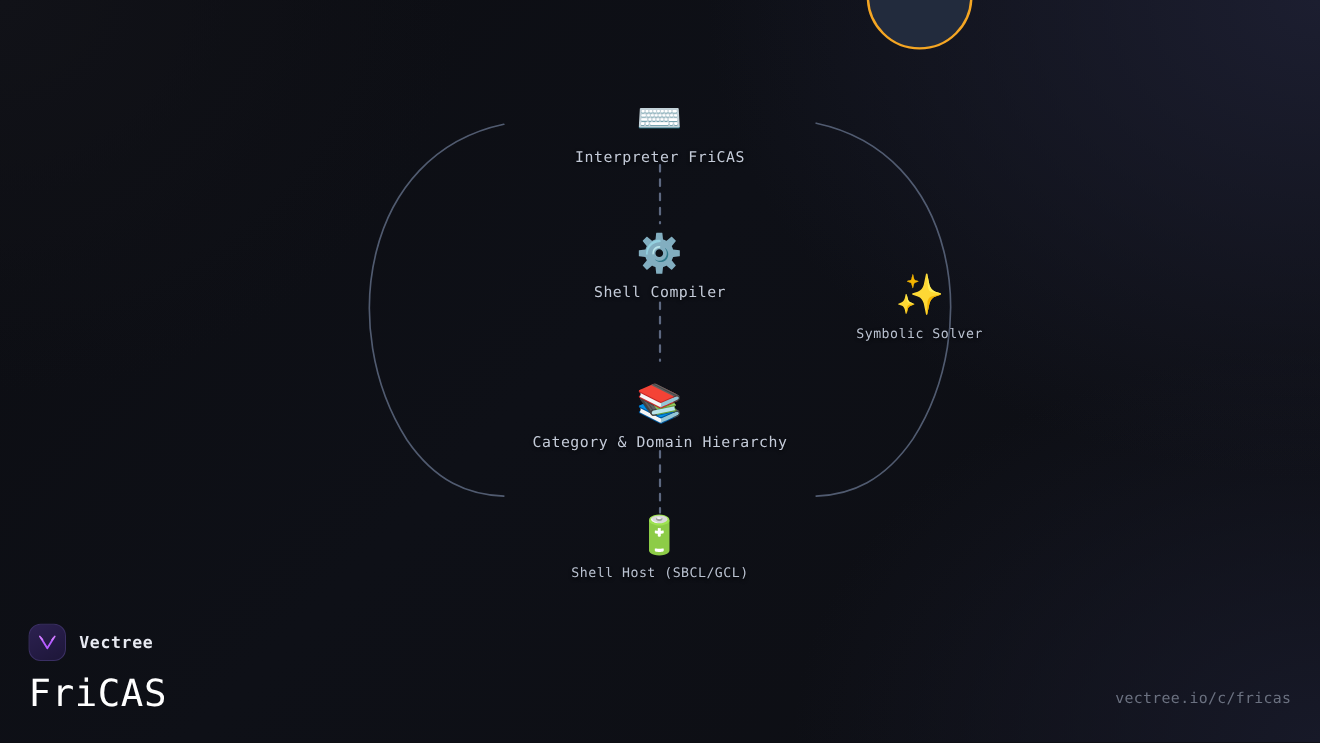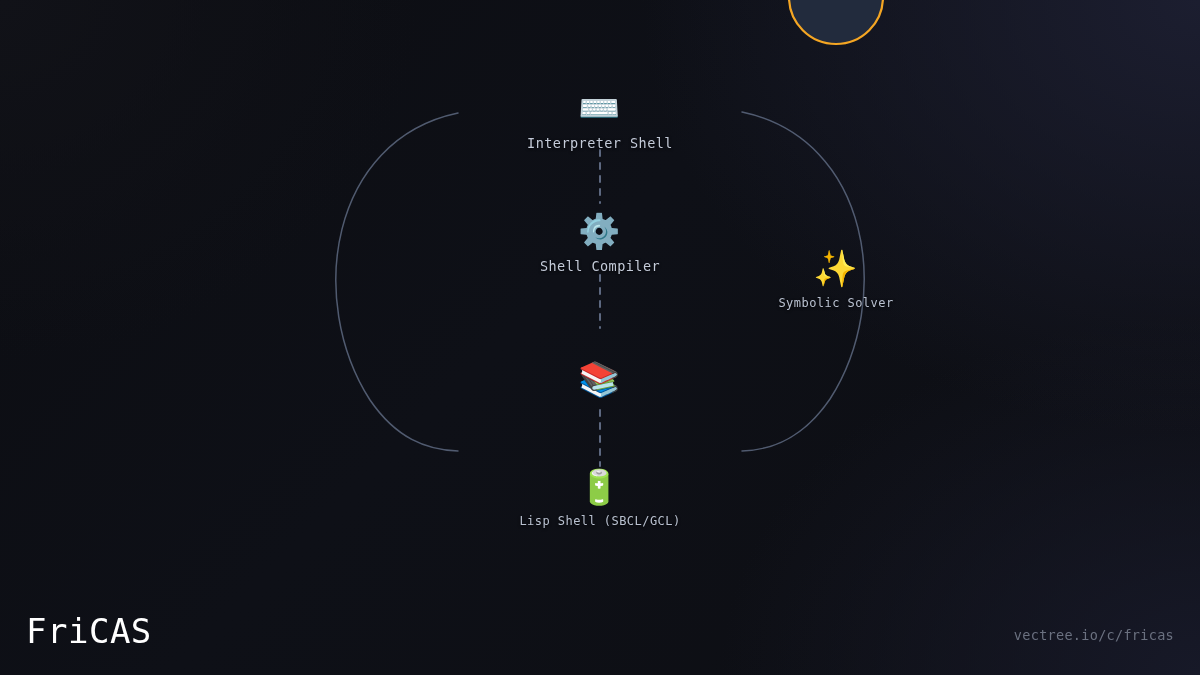--- a/index.html
+++ b/index.html
@@ -127,41 +127,52 @@
 
     <line x1="600" y1="150" x2="600" y2="203" stroke="#5d6880" stroke-width="2" stroke-dasharray="6 7" stroke-linecap="round"></line>
 
     <line x1="600" y1="275" x2="600" y2="328" stroke="#5d6880" stroke-width="2" stroke-dasharray="6 7" stroke-linecap="round"></line>
 
     <line x1="600" y1="410" x2="600" y2="466" stroke="#5d6880" stroke-width="2" stroke-dasharray="6 7" stroke-linecap="round"></line>
   </svg>
 
   <div class="node" id="node-interpreter">
     <div class="node-emoji">⌨️</div>
-    <div class="node-label">Interpreter Shell</div>
+    <div class="node-label">Interpreter FriCAS</div>
   </div>
 
   <div class="node" id="node-compiler">
     <div class="node-emoji">⚙️</div>
     <div class="node-label">Shell Compiler</div>
   </div>
 
   <div class="node" id="node-hierarchy">
     <div class="node-emoji">📚</div>
+    <div class="node-label">Category &amp; Domain Hierarchy</div>
   </div>
 
   <div class="node" id="node-lisphost">
     <div class="node-emoji">🔋</div>
-    <div class="node-label small">Lisp Shell (SBCL/GCL)</div>
+    <div class="node-label small">Shell Host (SBCL/GCL)</div>
   </div>
 
   <div class="node" id="node-solver">
     <div class="node-emoji">✨</div>
     <div class="node-label small">Symbolic Solver</div>
   </div>
 
   <div id="footer">
+    <div id="brand-row">
+      <div id="brand-mark">
+        <svg width="20" height="20" viewBox="0 0 20 20" xmlns="http://www.w3.org/2000/svg">
+          <path d="M4.4 6.2 L10 15.4 L15.6 6.2" fill="none" stroke="#b45bff" stroke-width="1.7" stroke-linecap="round" stroke-linejoin="round"></path>
+          <path d="M3.2 4.6 L5.6 7.6" fill="none" stroke="#d07bff" stroke-width="1.5" stroke-linecap="round"></path>
+          <path d="M16.8 4.6 L14.4 7.6" fill="none" stroke="#d07bff" stroke-width="1.5" stroke-linecap="round"></path>
+        </svg>
+      </div>
+      <div id="brand-name">Vectree</div>
+    </div>
     <div id="page-title">FriCAS</div>
   </div>
 
   <div id="footer-url">vectree.io/c/fricas</div>
 
 </div>
 
 </body></html>

